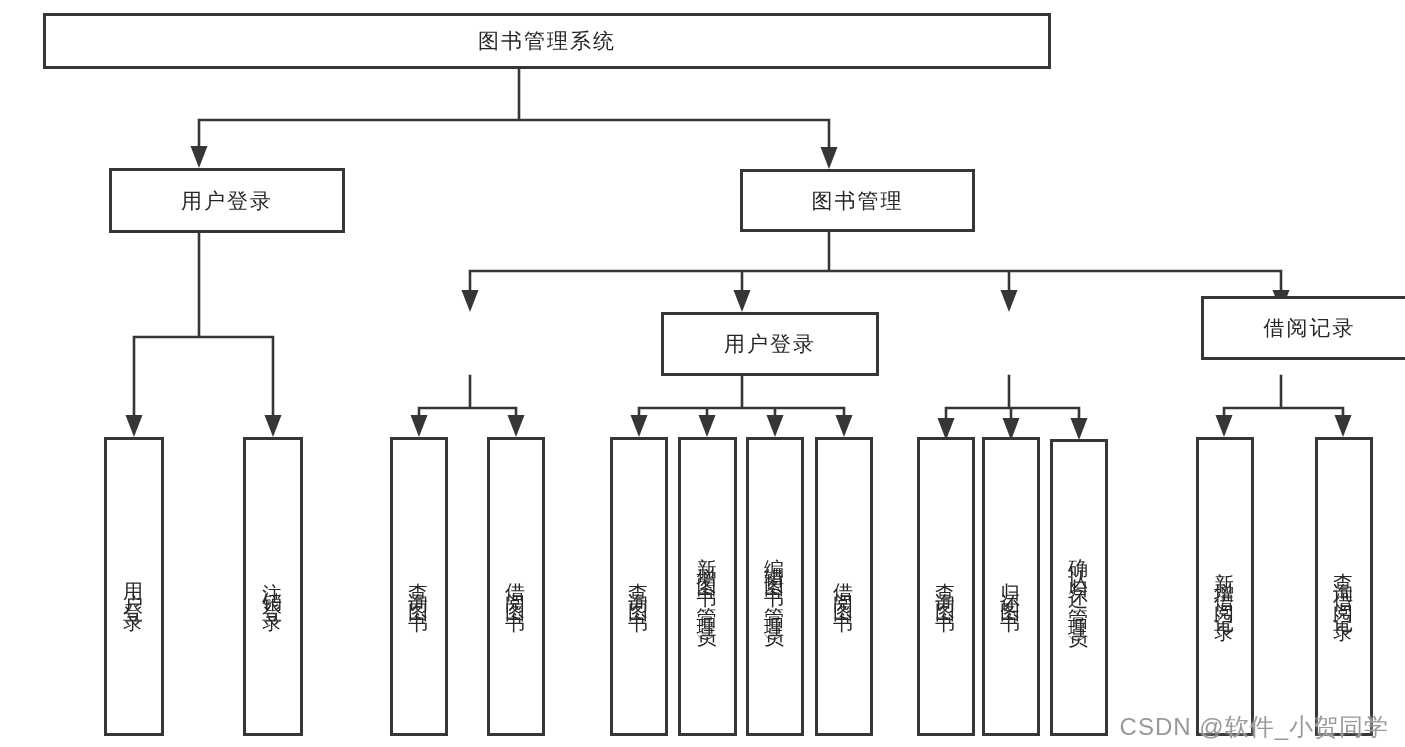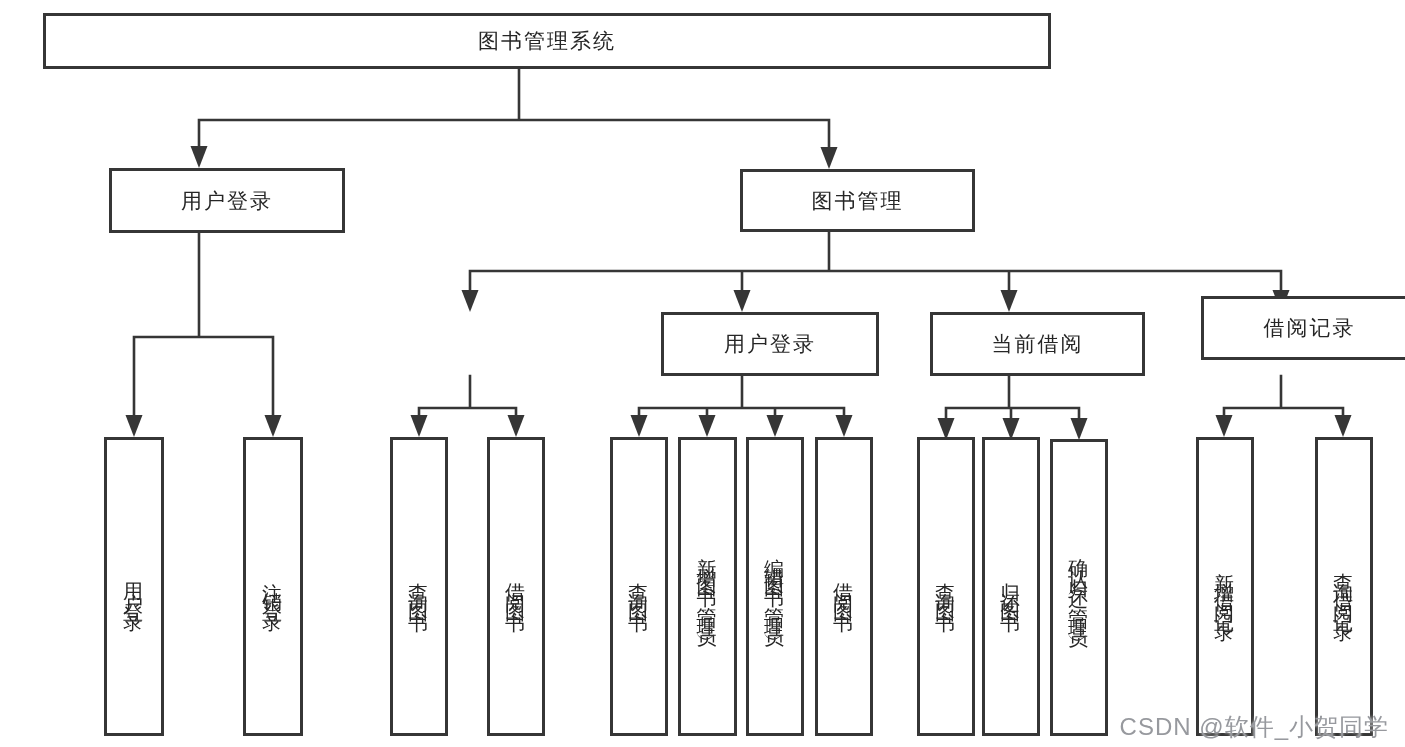--- a/index.html
+++ b/index.html
@@ -44,21 +44,20 @@
       <polygon points="1215.5,415 1232.5,415 1224,437" fill="#363636"></polygon>
       <polygon points="1334.5,415 1351.5,415 1343,437" fill="#363636"></polygon>
     </svg>
 
   <div class="node h" style="left:15px;top:13px;width:1008px;height:56px">图书管理系统</div>
 
   <div class="node h" style="left:81px;top:168px;width:236px;height:65px">用户登录</div>
   <div class="node h" style="left:712px;top:169px;width:235px;height:63px">图书管理</div>
 
   <div class="node h" style="left:633px;top:312px;width:218px;height:64px">用户登录</div>
-  <div class="node h" style="left:902px;top:312px;width:215px;height:64px">当前借阅</div>
   <div class="node h" style="left:1173px;top:296px;width:217px;height:64px">借阅记录</div>
 
   <div class="node v" style="left:104px;top:437px;width:60px;height:299px">用户登录</div>
   <div class="node v" style="left:243px;top:437px;width:60px;height:299px">注销登录</div>
 
   <div class="node v" style="left:390px;top:437px;width:58px;height:299px">查询图书</div>
   <div class="node v" style="left:487px;top:437px;width:58px;height:299px">借阅图书</div>
 
   <div class="node v" style="left:610px;top:437px;width:58px;height:299px">查询图书</div>
   <div class="node v" style="left:678px;top:437px;width:59px;height:299px">新增图书（管理员）</div>

